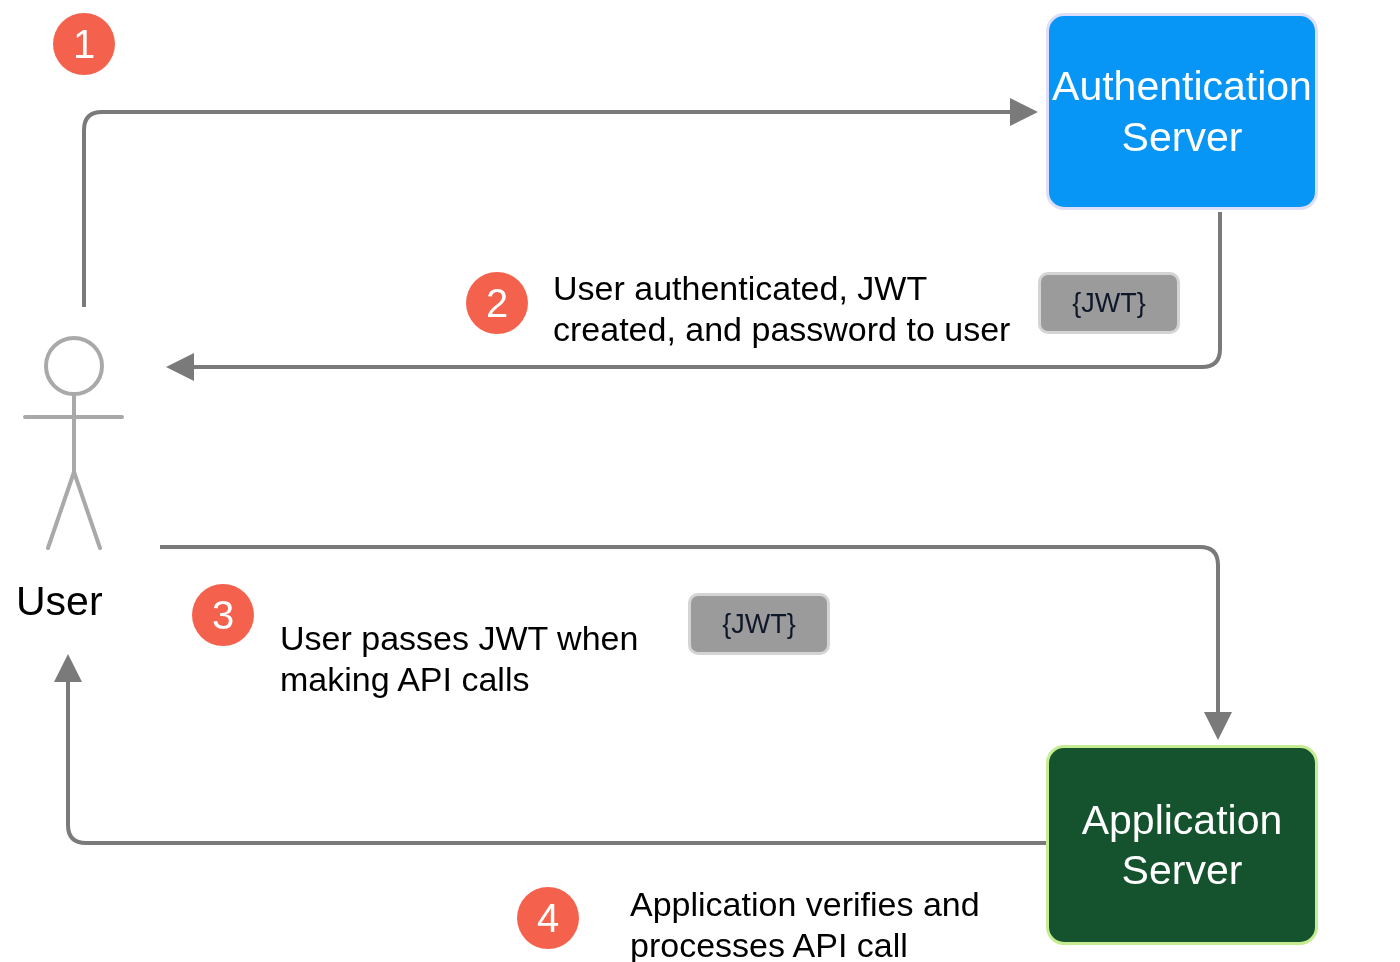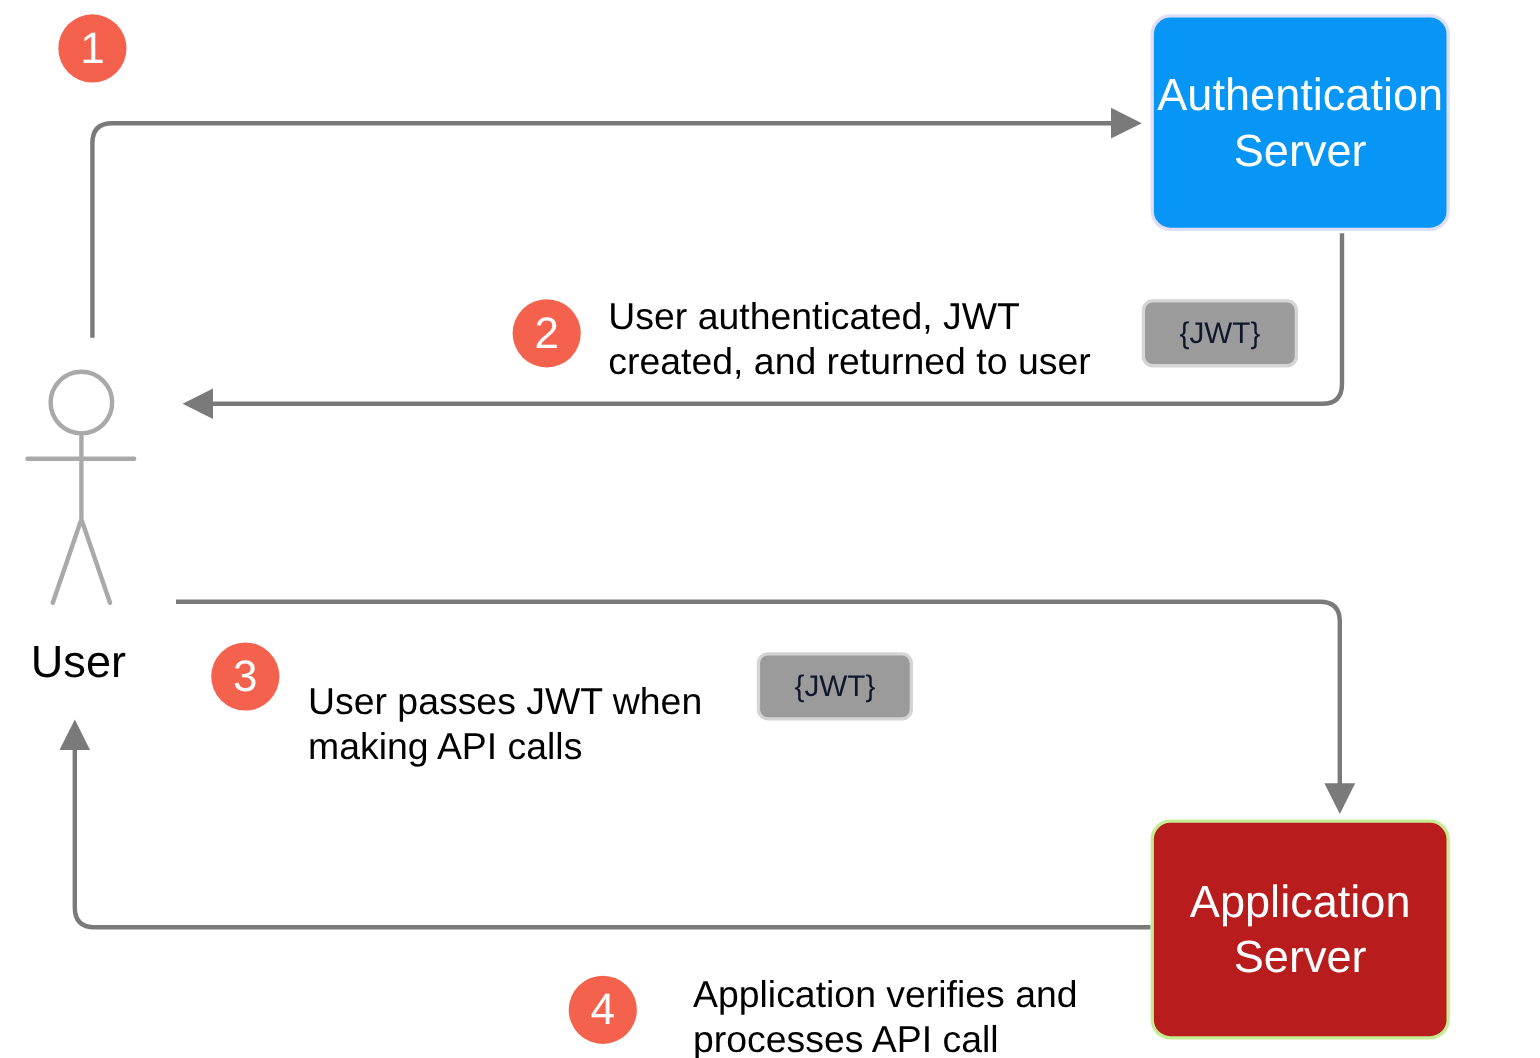--- a/index.html
+++ b/index.html
@@ -7,21 +7,21 @@
     position:relative;width:1400px;height:962px;background:#ffffff;overflow:hidden;
     font-family:"Liberation Sans", sans-serif;
   }
   #wires{position:absolute;left:0;top:0;width:1400px;height:962px;z-index:1;}
   .server-box{
     position:absolute;left:1046px;width:272px;box-sizing:border-box;
     border-radius:18px;color:#ffffff;display:flex;align-items:center;justify-content:center;
     text-align:center;white-space:pre-line;font-size:41px;line-height:1.22;z-index:2;
   }
   #auth-box{top:13px;height:197px;background:#0796F5;border:3px solid #DEDEF8;}
-  #app-box{top:745px;height:200px;background:#b91c1c;border:3px solid #C5EC93;}
+  #app-box{top:745px;height:200px;background:#14532d;border:3px solid #C5EC93;}
   .step-circle{
     position:absolute;width:62px;height:62px;border-radius:50%;background:#F4624D;
     color:#ffffff;font-size:40px;display:flex;align-items:center;justify-content:center;z-index:2;
   }
   #step1-circle{left:53px;top:13px;}
   #step2-circle{left:466px;top:272px;}
   #step3-circle{left:192px;top:584px;}
   #step4-circle{left:517px;top:887px;}
   .step-text{
     position:absolute;font-size:34px;line-height:1.22;color:#000000;
@@ -31,21 +31,21 @@
   #step2-text{left:553px;top:268px;}
   #step3-text{left:280px;top:586px;margin-top:32px;}
   #step4-text{left:630px;top:884px;}
   .jwt-badge{
     position:absolute;width:142px;height:62px;box-sizing:border-box;background:#9B9B9B;
     border:3px solid #D4D4D4;border-radius:10px;color:#0f172a;font-size:27px;
     display:flex;align-items:center;justify-content:center;z-index:2;
   }
   #jwt-badge-1{left:1038px;top:272px;}
   #jwt-badge-2{left:688px;top:593px;}
-  #user-label{position:absolute;left:28px;top:578px;font-size:41px;color:#000000;z-index:2;}
+  #user-label{position:absolute;left:16px;top:578px;font-size:41px;color:#000000;z-index:2;}
 </style>
 </head>
 <body>
 
 <div id="canvas">
 
   <svg id="wires" viewBox="0 0 1400 962" xmlns="http://www.w3.org/2000/svg">
     <defs>
       <marker id="arr" markerWidth="8" markerHeight="8" refX="1" refY="4" orient="auto" markerUnits="strokeWidth">
         <path d="M0,0.5 L7,4 L0,7.5 z" fill="#7A7A7A"></path>
@@ -70,21 +70,21 @@
 Server</div>
   <div id="app-box" class="server-box">Application
 Server</div>
 
   <div id="step1-circle" class="step-circle">1</div>
   <div id="step2-circle" class="step-circle">2</div>
   <div id="step3-circle" class="step-circle">3</div>
   <div id="step4-circle" class="step-circle">4</div>
 
   <div id="step2-text" class="step-text">User authenticated, JWT
-created, and returned to user</div>
+created, and password to user</div>
   <div id="step3-text" class="step-text">User passes JWT when
 making API calls</div>
   <div id="step4-text" class="step-text">Application verifies and
 processes API call</div>
 
   <div id="jwt-badge-1" class="jwt-badge">{JWT}</div>
   <div id="jwt-badge-2" class="jwt-badge">{JWT}</div>
 
   <div id="user-label">User</div>
 

